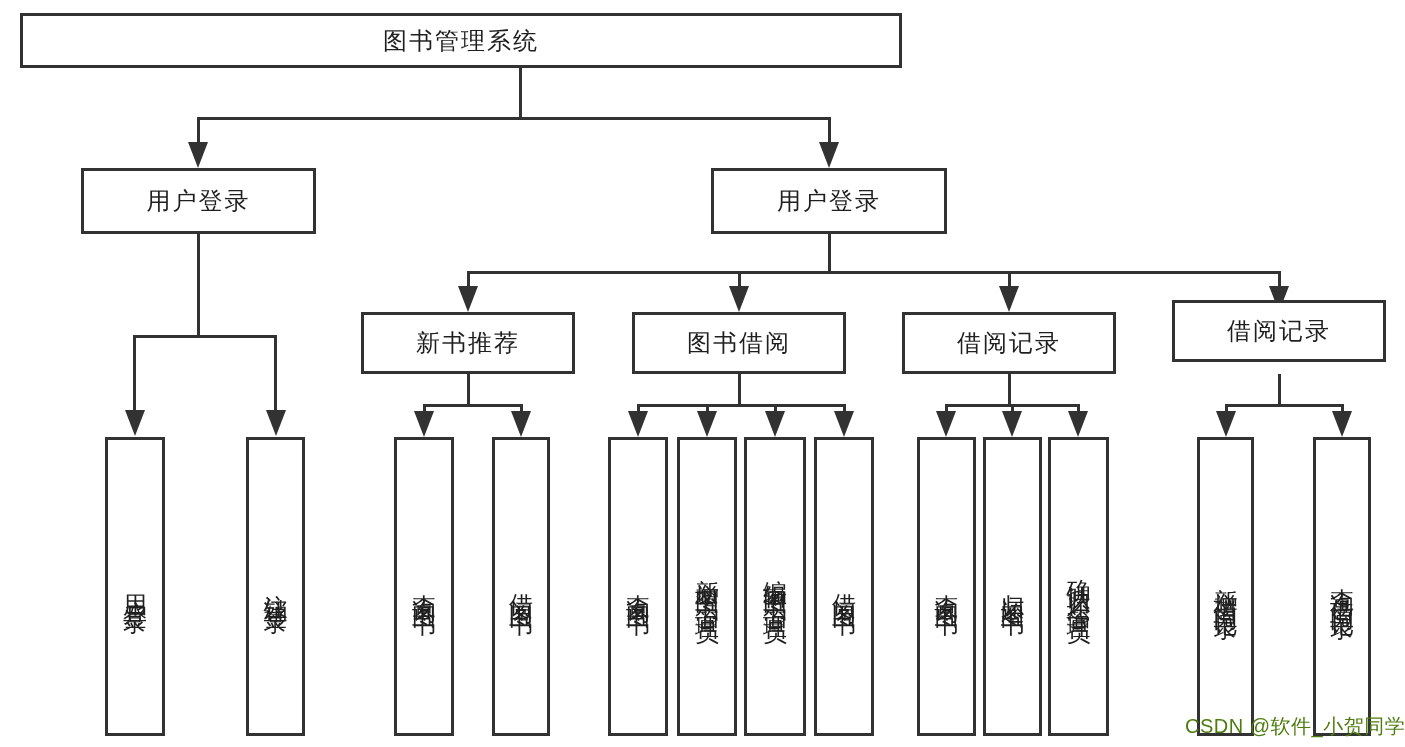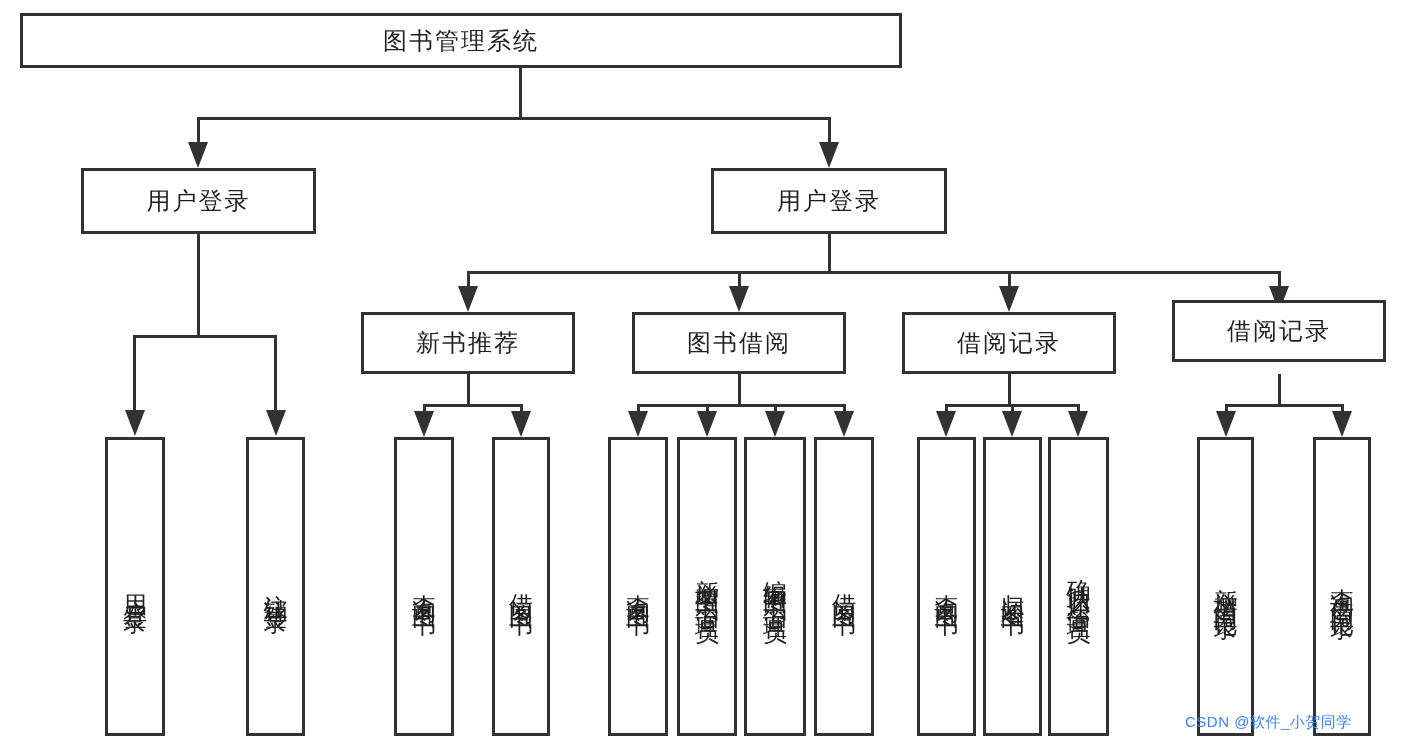--- a/index.html
+++ b/index.html
@@ -16,22 +16,22 @@
     writing-mode:vertical-rl;text-orientation:mixed;
     font-size:24px;letter-spacing:6px;line-height:1;
   }
   .line{position:absolute;background:#323232;}
   .ahead{
     position:absolute;width:0;height:0;
     border-left:10px solid transparent;border-right:10px solid transparent;
     border-top:26px solid #323232;
   }
   .watermark{
-    position:absolute;left:1185px;top:713px;font-size:15px;
-    color:#3b82f6;letter-spacing:0.5px;white-space:nowrap;z-index:5;
+    position:absolute;left:1185px;top:713px;font-size:20px;
+    color:#4d7c0f;letter-spacing:0.5px;white-space:nowrap;z-index:5;
   }
 </style>
 </head>
 <body>
 
 <div class="canvas">
 
   <div class="box hbox" style="left:20px;top:13px;width:882px;height:55px">图书管理系统</div>
 
   <div class="line" style="left:519px;top:68px;width:3px;height:52px"></div>

